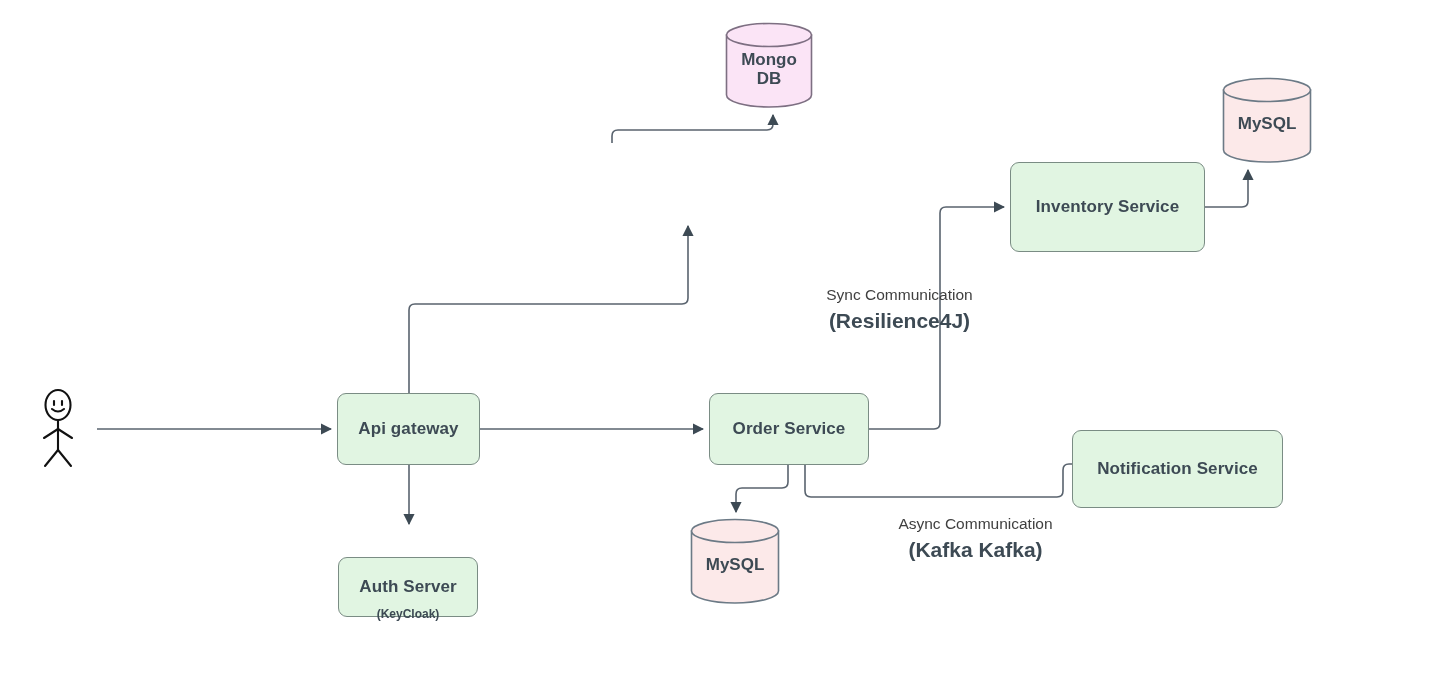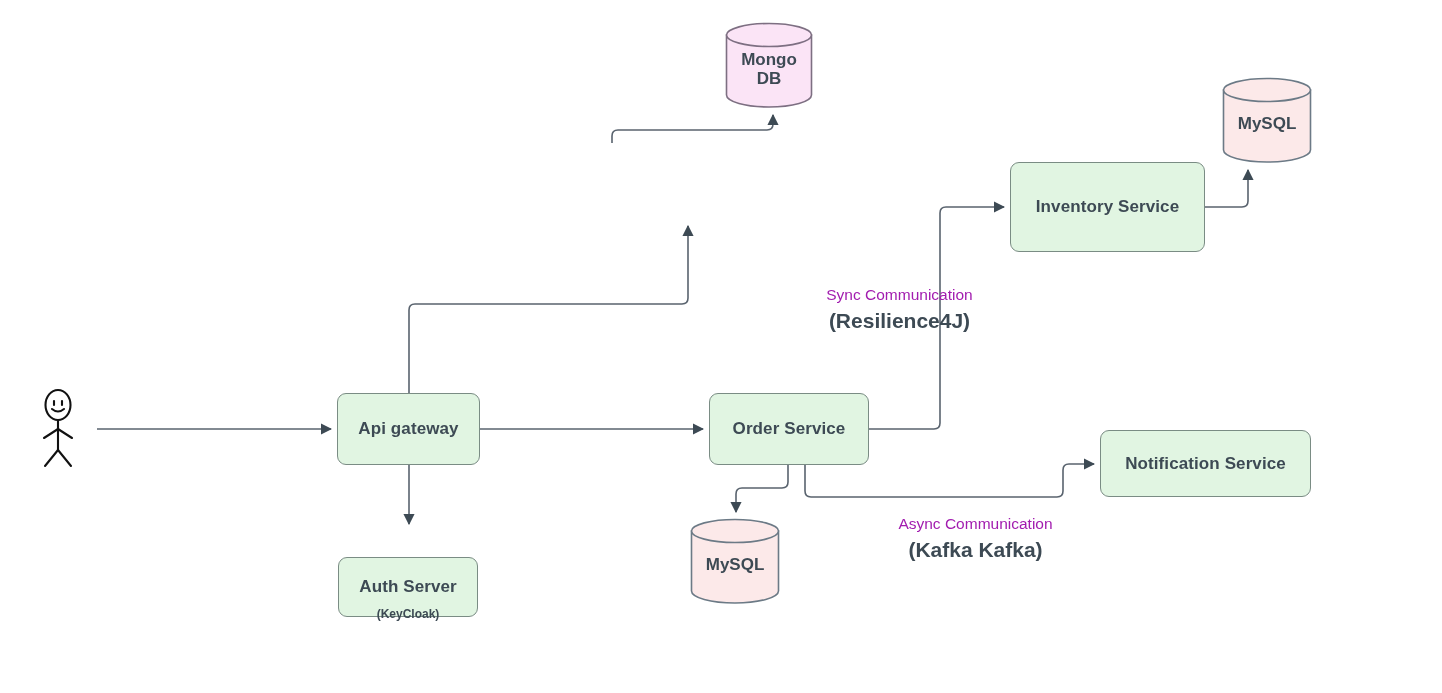--- a/index.html
+++ b/index.html
@@ -57,21 +57,21 @@
     position: absolute;
     text-align: center;
     white-space: nowrap;
     color: #4b5560;
     line-height: 1.45;
   }
   .edge-label .lbl-main {
     display: block;
     font-size: 15.5px;
     font-weight: normal;
-    color: #a21caf;
+    color: #404040;
   }
   .edge-label .lbl-sub {
     display: block;
     font-size: 21px;
     font-weight: bold;
     color: #3d4a54;
   }
   .db {
     position: absolute;
   }
@@ -148,21 +148,21 @@
 
 
   <div class="node service" style="left:709px; top:393px; width:160px; height:72px;align-items:center;">
     <span>Order Service</span>
   </div>
 
   <div class="node service" style="left:1010px; top:162px; width:195px; height:90px;">
     <span>Inventory Service</span>
   </div>
 
-  <div class="node service" style="left:1100px; top:430px; width:211px; height:67px;">
+  <div class="node service" style="left:1072px; top:430px; width:211px; height:78px;">
     <span>Notification Service</span>
   </div>
 
   <div class="node service" style="left:338px; top:557px; width:140px; height:60px;">
     <span>Auth Server</span>
   </div>
 
   <div class="db" style="left:725px; top:22px; width:88px; height:86px;">
     <svg width="88" height="86" viewBox="0 0 88 86" xmlns="http://www.w3.org/2000/svg">
       <path d="M 1.5 13 L 1.5 73 A 42.5 12 0 0 0 86.5 73 L 86.5 13 Z" fill="#fbe4f6" stroke="#7d6f82" stroke-width="1.6"></path>

